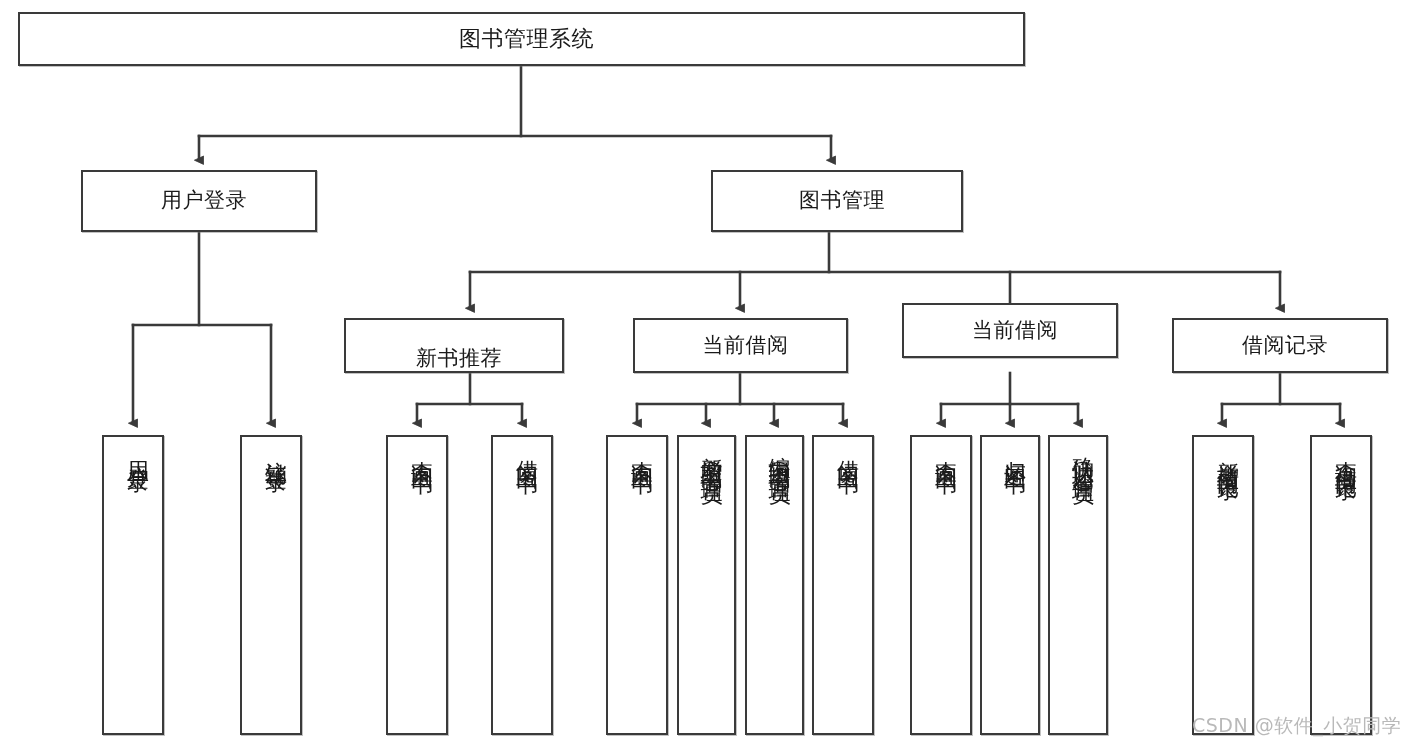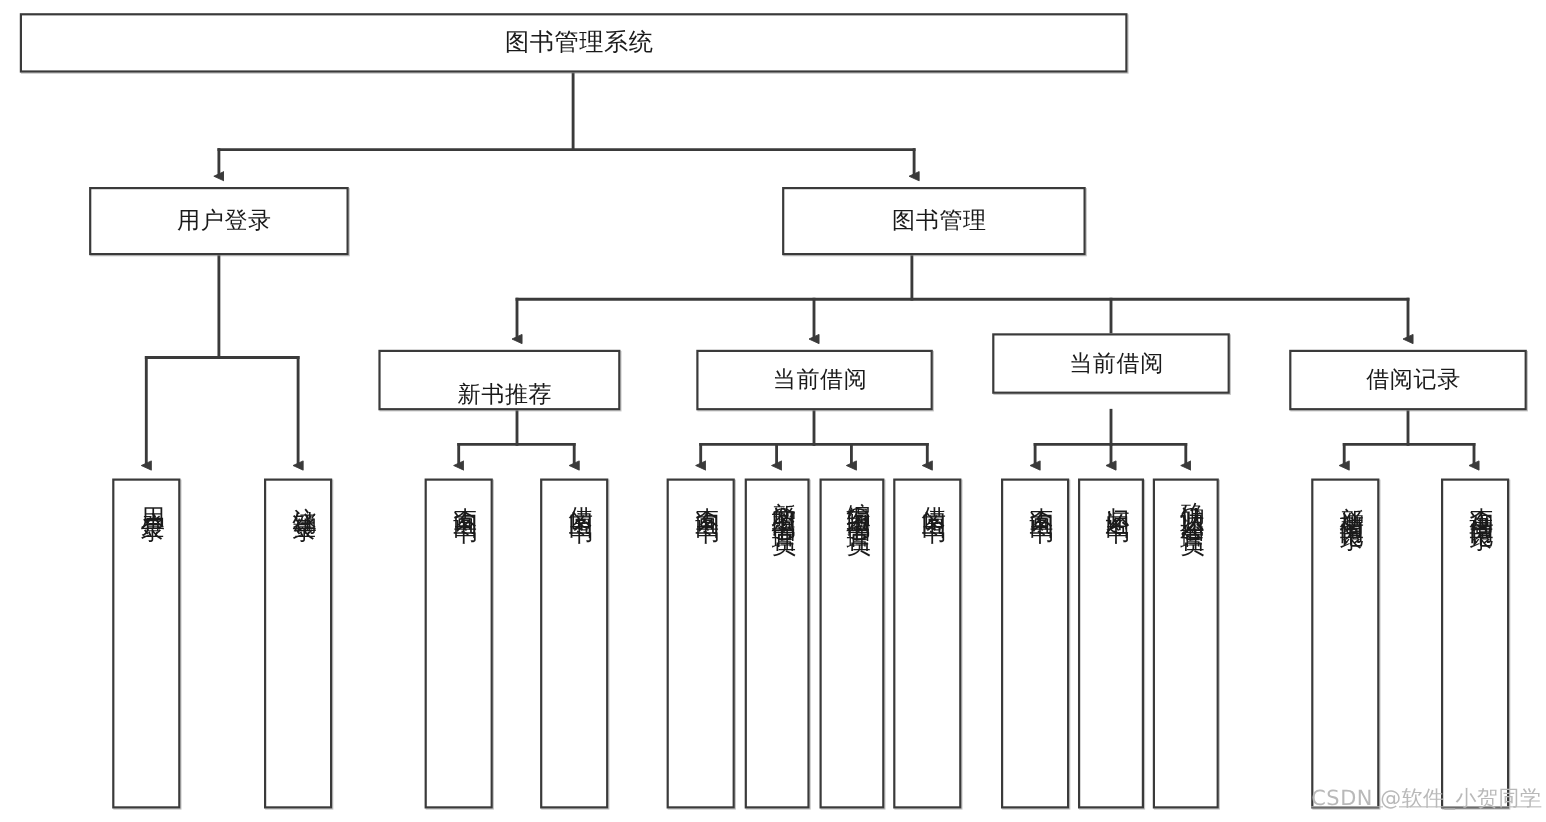--- a/index.html
+++ b/index.html
@@ -69,21 +69,20 @@
   .node.vert.tall-pad {
     padding-top: 2px;
   }
   .watermark {
     position: absolute;
     font-size: 19px;
     color: #b9b9b9;
     white-space: nowrap;
     letter-spacing: 0.5px;
     font-family: "DejaVu Sans", "Liberation Sans", sans-serif;
-    text-decoration: underline;
   }
 </style>
 </head>
 <body>
 
 <div id="canvas">
 
   <svg id="edges" viewBox="0 0 1405 747">
     <defs>
       <marker id="arrow" markerWidth="10" markerHeight="10" refX="4.6" refY="5" orient="auto" markerUnits="userSpaceOnUse">
@@ -134,21 +133,21 @@
     </g>
   </svg>
 
   <div class="node root horiz" style="left:18px; top:12px; width:1007px; height:54px;">
     <span class="label">图书管理系统</span>
   </div>
 
   <div class="node horiz" style="left:81px; top:170px; width:236px; height:62px;">
     <span class="label">用户登录</span>
   </div>
-  <div class="node horiz" style="left:711px; top:170px; width:276px; height:62px;">
+  <div class="node horiz" style="left:711px; top:170px; width:252px; height:62px;">
     <span class="label">图书管理</span>
   </div>
 
   <div class="node horiz" style="left:344px; top:318px; width:220px; height:55px;align-items:flex-end;">
     <span class="label">新书推荐</span>
   </div>
   <div class="node horiz" style="left:633px; top:318px; width:215px; height:55px;">
     <span class="label">当前借阅</span>
   </div>
   <div class="node horiz" style="left:902px; top:303px; width:216px; height:55px;">

